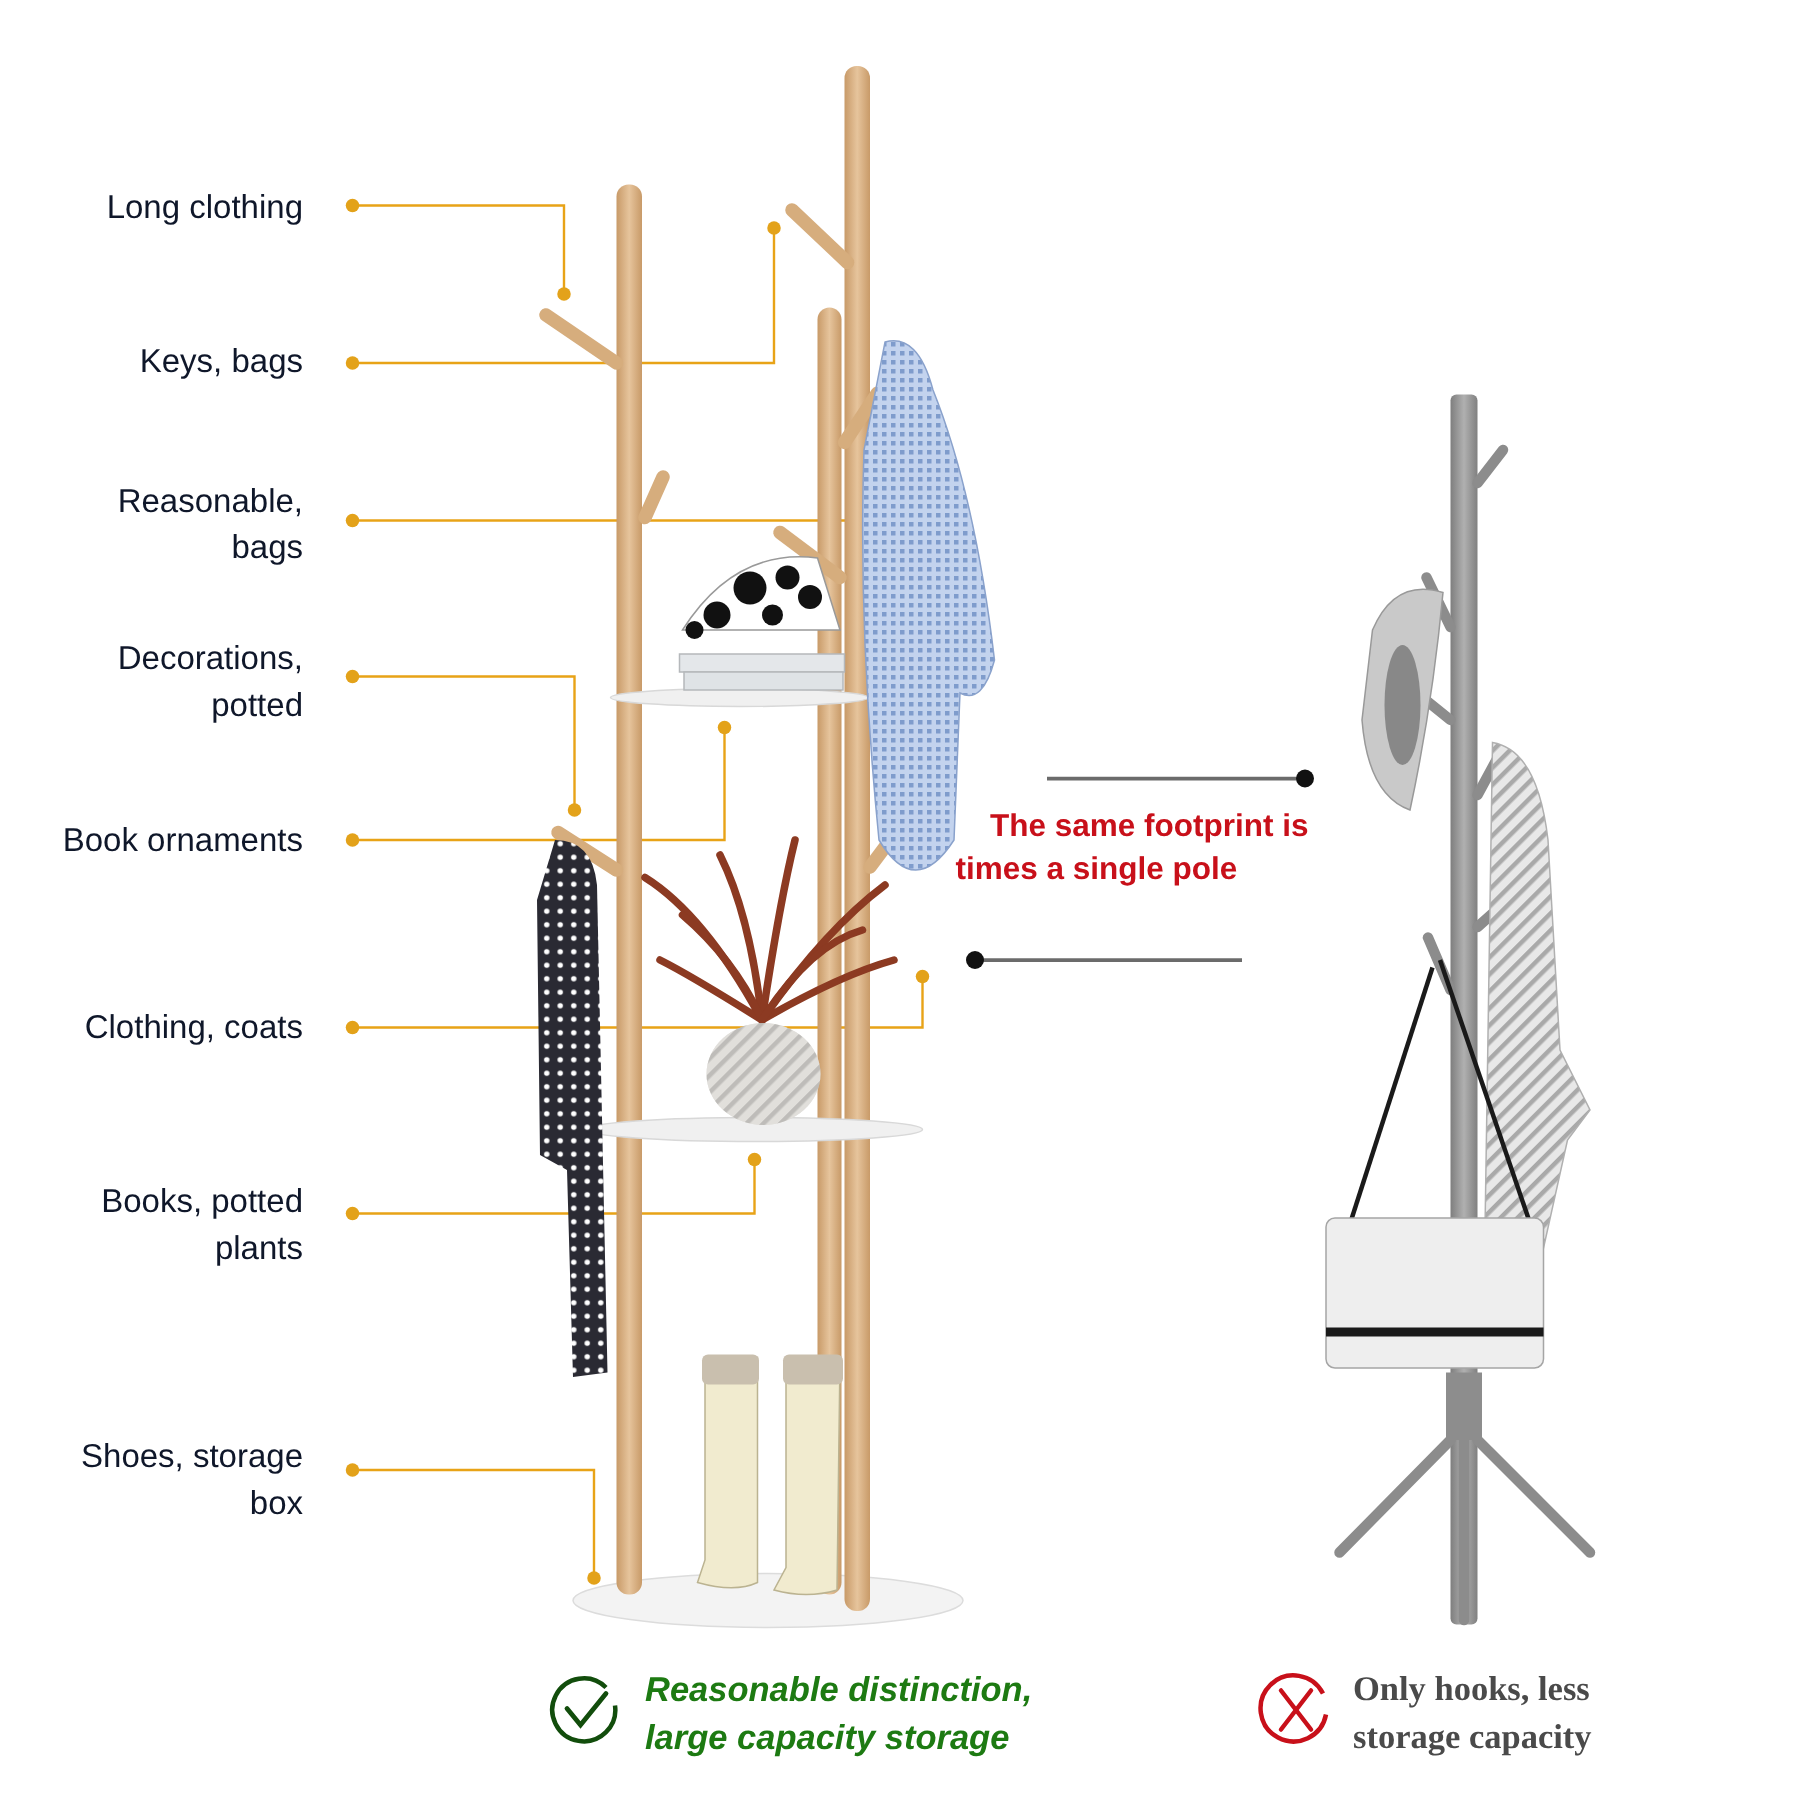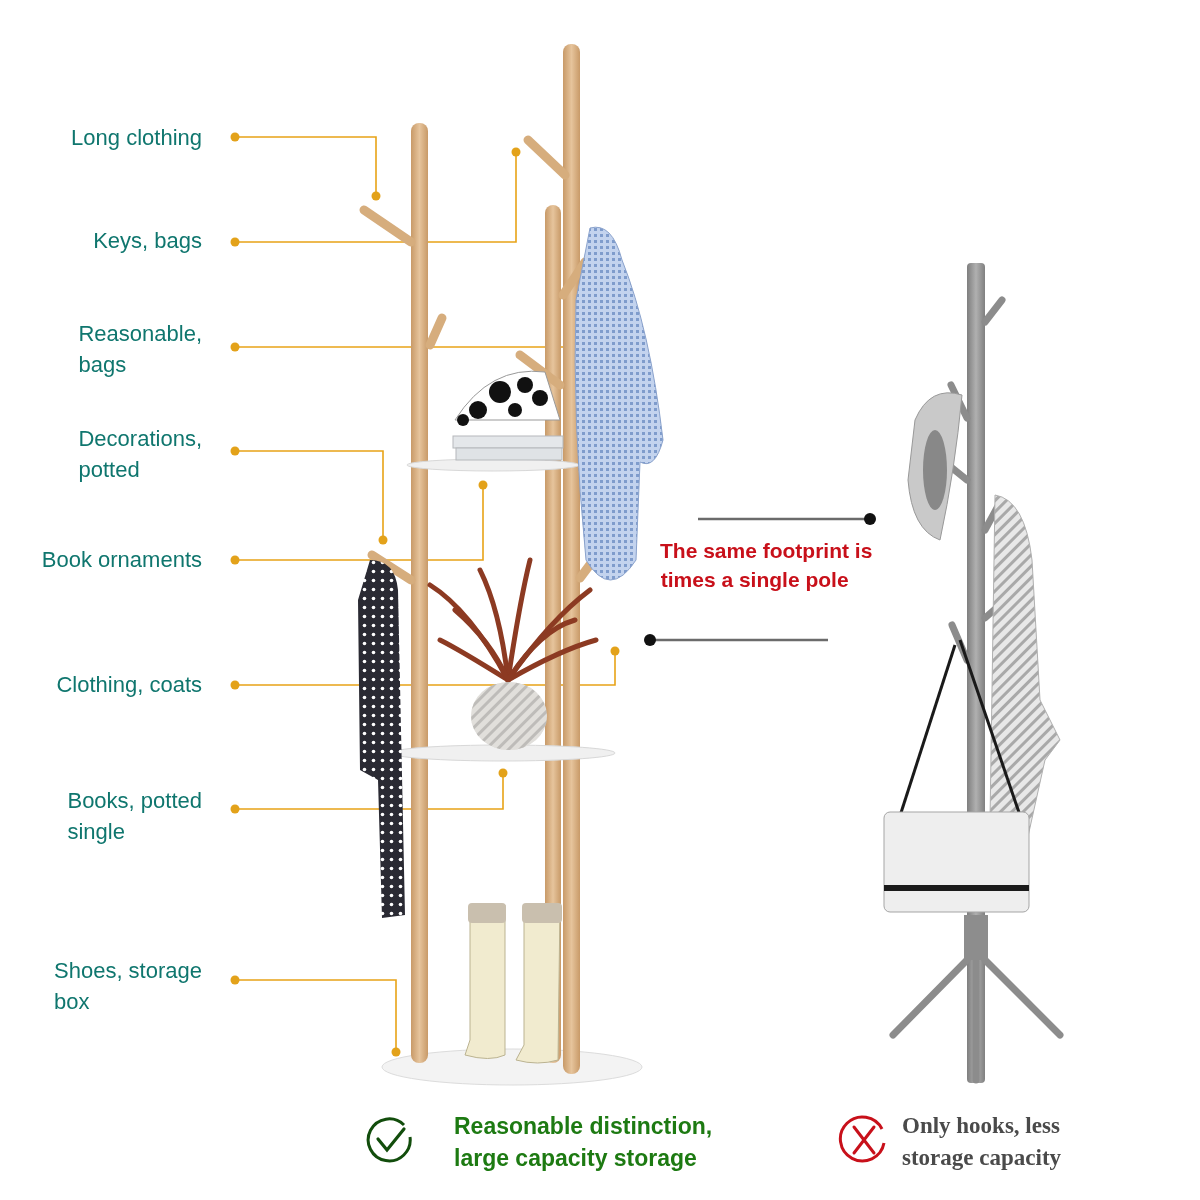--- a/index.html
+++ b/index.html
@@ -1,18 +1,18 @@
 <!DOCTYPE html>
 <html><head>
 <meta charset="utf-8">
 <style>
   html, body { margin: 0; padding: 0; background: #ffffff; }
   body { width: 1200px; height: 1200px; position: relative; overflow: hidden;
          font-family: "Liberation Sans", "DejaVu Sans", sans-serif; }
-  .label { position: absolute; right: 998px; text-align: left; color: #0f766e;
+  .label { position: absolute; right: 998px; text-align: right; color: #0f172a;
            font-size: 22px; line-height: 31px; white-space: nowrap; }
   .label span { display: block; }
   svg.art { position: absolute; left: 0; top: 0; }
   .callout { position: absolute; color: #c8101a; font-weight: bold; font-size: 21px;
              line-height: 29px; white-space: nowrap; }
   .caption { position: absolute; font-weight: bold; font-size: 23px; line-height: 32px; white-space: nowrap; }
   .caption.good { color: #1d7a12; }
   .caption.bad  { color: #4a4a4a; }
   .icon { position: absolute; }
 </style>
@@ -172,37 +172,37 @@
   <span>potted</span>
 </div>
 <div class="label" style="top:544px">
   <span>Book ornaments</span>
 </div>
 <div class="label" style="top:669px">
   <span>Clothing, coats</span>
 </div>
 <div class="label" style="top:785px">
   <span>Books, potted</span>
-  <span>single</span>
+  <span>plants</span>
 </div>
 <div class="label" style="top:955px">
   <span>Shoes, storage</span>
   <span>box</span>
 </div>
 
-<div class="callout" style="left:637px; top:536px;text-align:center;">
+<div class="callout" style="left:637px; top:536px;">
   <div style="padding-left:23px">The same footprint is</div>
   <div>times a single pole</div>
 </div>
 
 <svg class="icon" style="left:366px; top:1115px" width="48" height="50" viewBox="0 0 48 50">
   <path d="M38 10 A21 21 0 1 0 44 22" fill="none" stroke="#124d0c" stroke-width="3"></path>
   <polyline points="12,24 21,35 38,14" fill="none" stroke="#124d0c" stroke-width="3.2" stroke-linecap="round"></polyline>
 </svg>
-<div class="caption good" style="left:454px; top:1110px;">
+<div class="caption good" style="left:430px; top:1110px;font-style:italic;">
   <div>Reasonable distinction,</div>
   <div>large capacity storage</div>
 </div>
 
 <svg class="icon" style="left:838px; top:1113px" width="52" height="52" viewBox="0 0 52 52">
   <path d="M44 16 A22 22 0 1 0 46 30" fill="none" stroke="#c8101a" stroke-width="3"></path>
   <line x1="16" y1="14" x2="36" y2="40" stroke="#c8101a" stroke-width="3" stroke-linecap="round"></line>
   <line x1="36" y1="14" x2="16" y2="40" stroke="#c8101a" stroke-width="3" stroke-linecap="round"></line>
 </svg>
 <div class="caption bad" style="left:902px; top:1110px;font-family:Liberation Serif, serif;">

